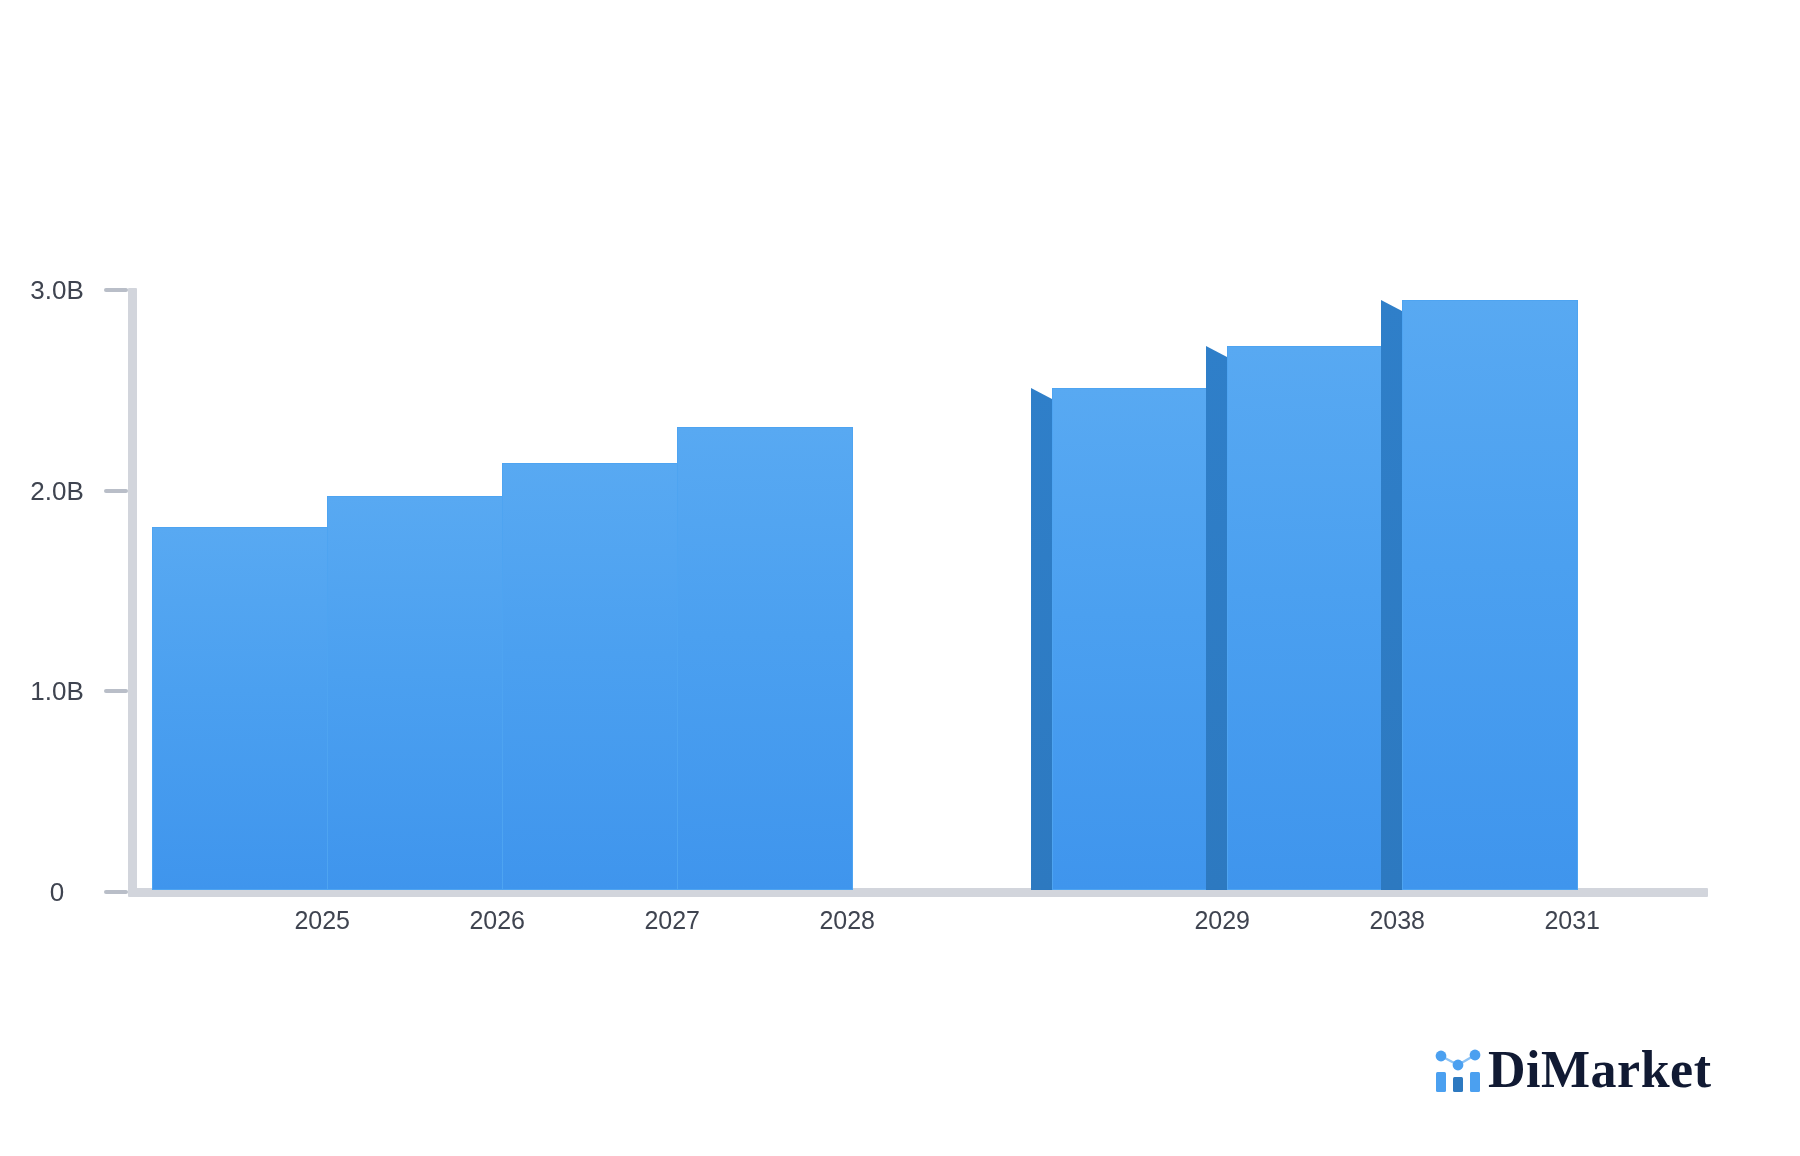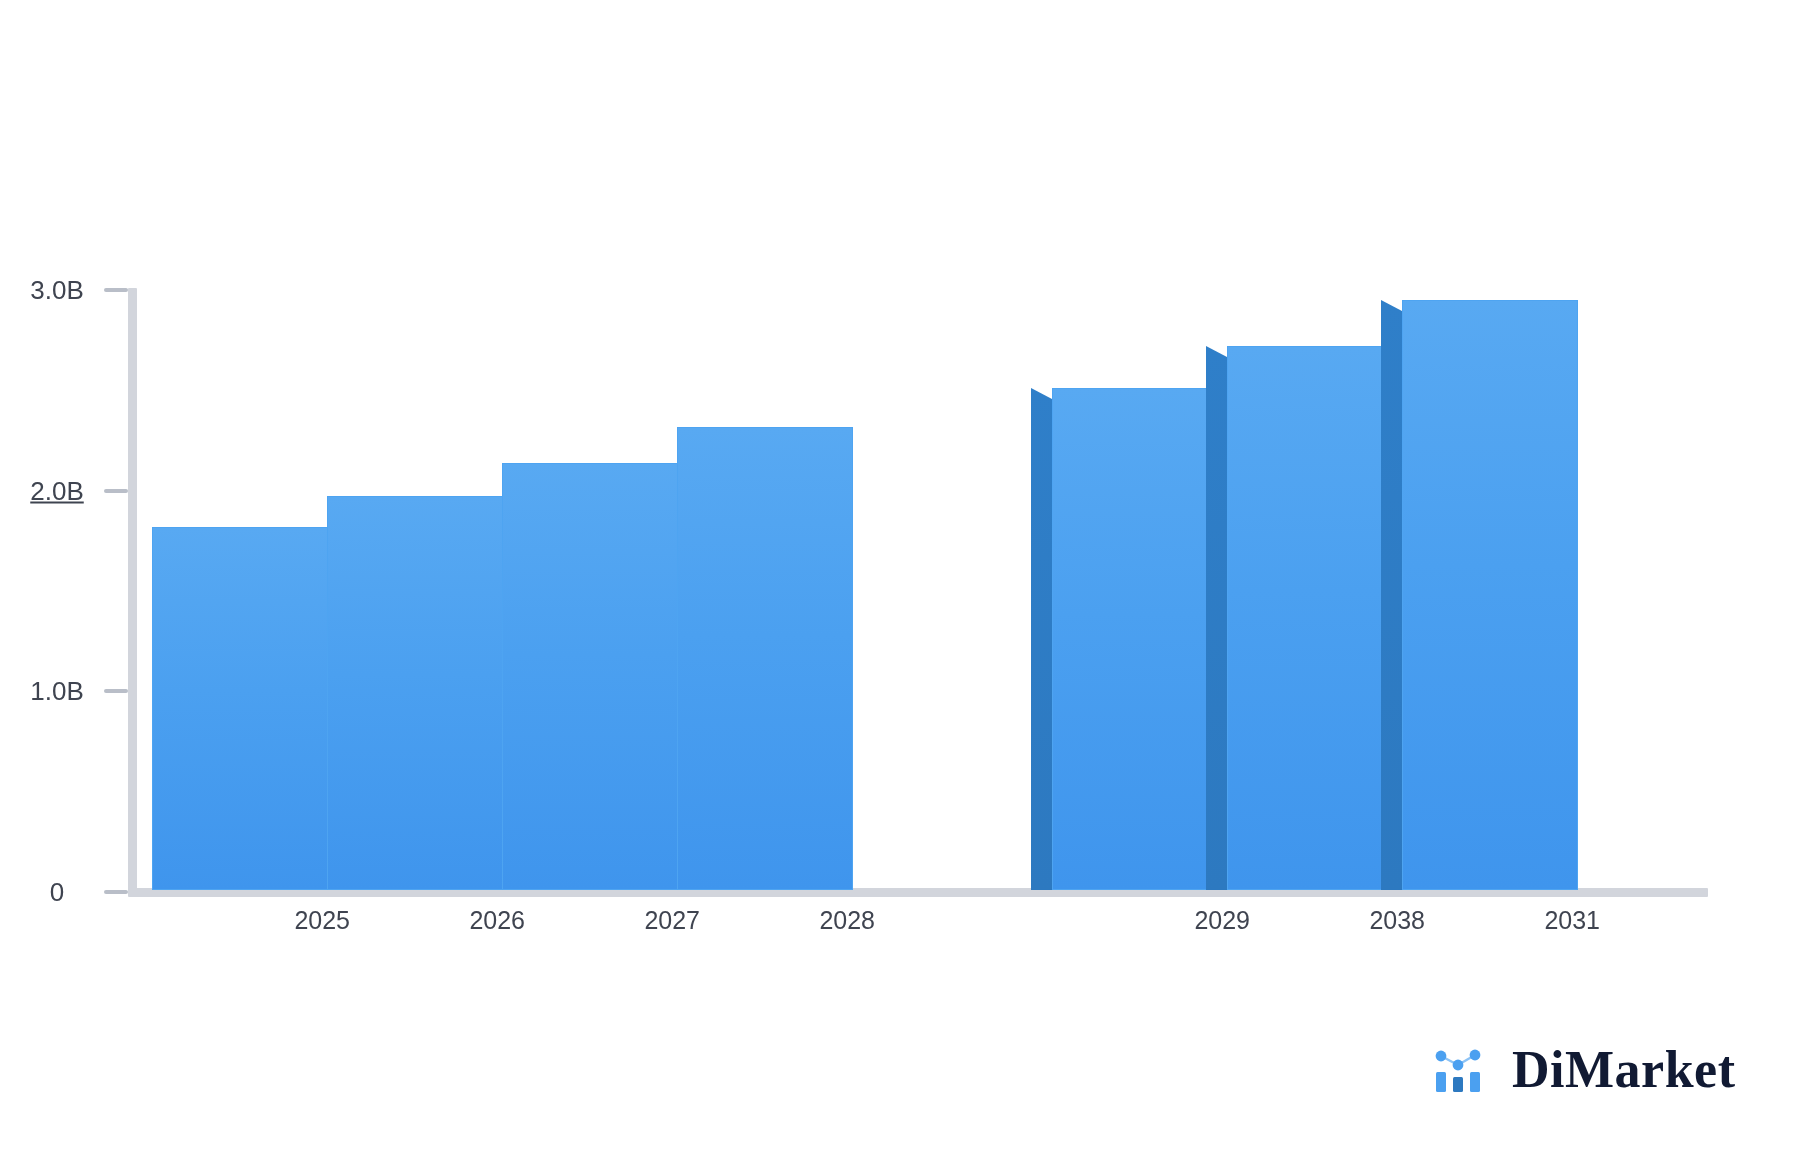--- a/index.html
+++ b/index.html
@@ -85,21 +85,21 @@
   .x-tick-label {
     position:absolute; top:906px;
     text-align:right;
     font-size:25px; color:#3f4450;
     white-space:nowrap;
   }
 
   
   #logo {
     position:absolute; left:1432px; top:1042px;
-    display:flex; align-items:center; gap:28px;
+    display:flex; align-items:center; gap:4px;
   }
   #logo-mark { display:block; }
   #logo-text {
     font-family:"Liberation Serif", serif;
     font-size:52px; font-weight:bold; color:#111a33;
     letter-spacing:0.5px; line-height:1;
   }
 </style>
 </head>
 <body>
@@ -109,21 +109,21 @@
 
 
   <div id="plot">
 
     <div id="y-axis-spine"></div>
     <div id="x-axis-spine"></div>
 
     <div class="y-tick-label" style="left:18px; width:78px; top:290px;">3.0B</div>
     <div class="y-tick-mark" style="left:104px; top:290px;"></div>
 
-    <div class="y-tick-label" style="left:18px; width:78px; top:491px;text-decoration:underline;">2.0B</div>
+    <div class="y-tick-label" style="left:18px; width:78px; top:491px;">2.0B</div>
     <div class="y-tick-mark" style="left:104px; top:491px;"></div>
 
     <div class="y-tick-label" style="left:18px; width:78px; top:691px;">1.0B</div>
     <div class="y-tick-mark" style="left:104px; top:691px;"></div>
 
     <div class="y-tick-label" style="left:18px; width:78px; top:892px;">0</div>
     <div class="y-tick-mark" style="left:104px; top:892px;"></div>
 
     <div class="bar-group">
       <div class="bar-side" style="left:327px; bottom:266px; width:21px; height:363px; clip-path:polygon(0 11px,100% 0,100% 100%,0 100%);"></div>

